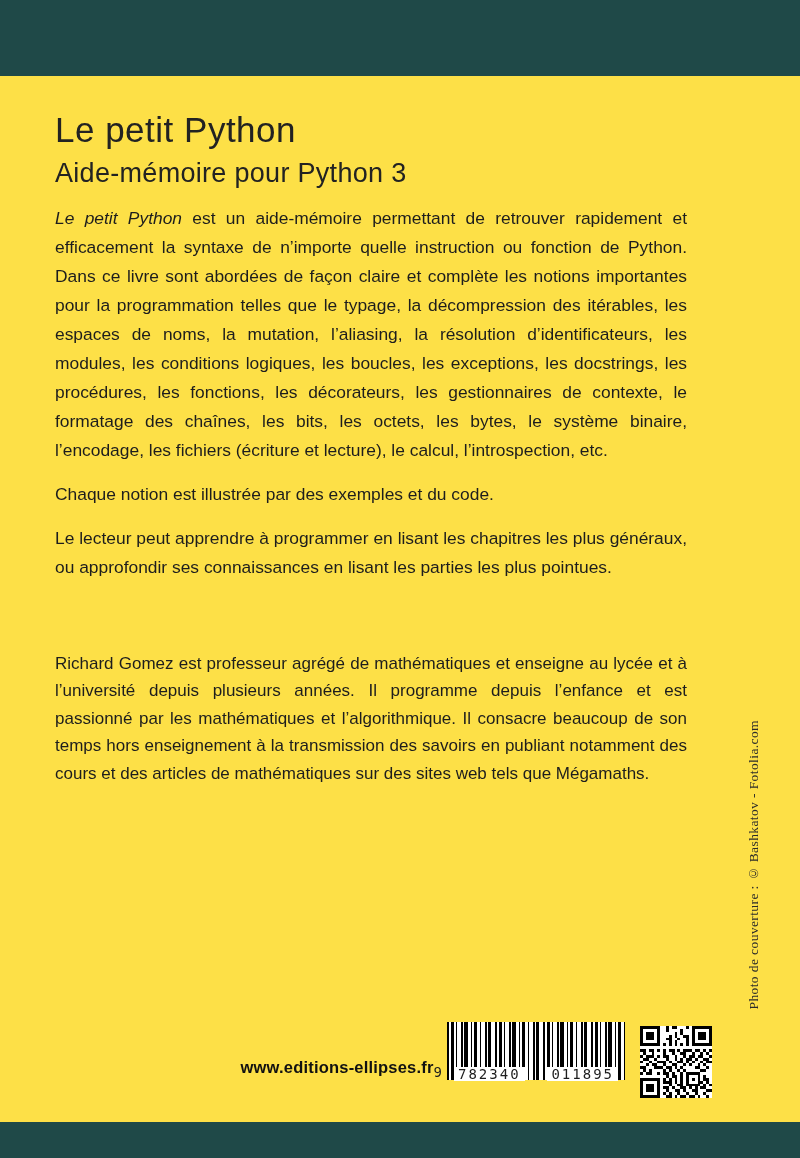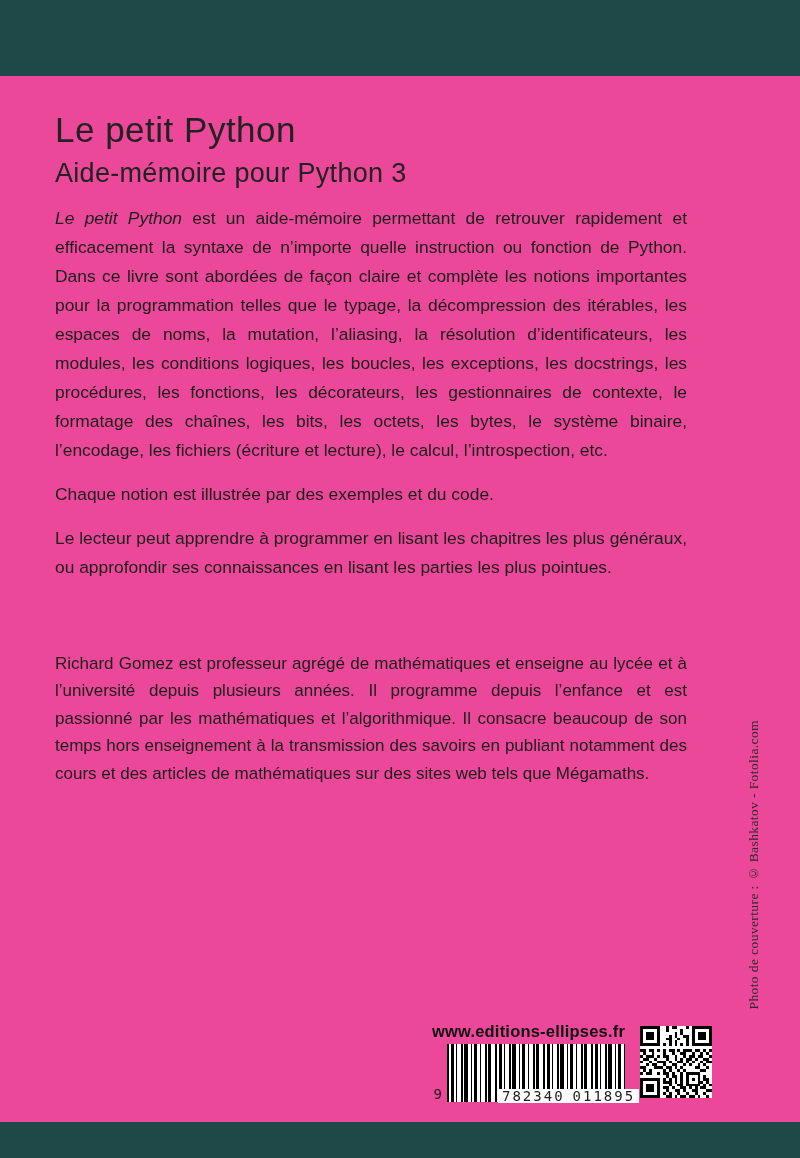--- a/index.html
+++ b/index.html
@@ -1,20 +1,20 @@
 <!DOCTYPE html>
 <html lang="fr"><head>
 <meta charset="utf-8">
 <style>
   html,body{margin:0;padding:0;background:#e8e8e8;}
   .page{
     position:relative;
     width:800px;height:1158px;
     margin:0 auto;
-    background:#ec4899;
+    background:#fde047;
     overflow:hidden;
     font-family:"Liberation Sans",sans-serif;
     color:#1d1d1d;
   }
   .band{position:absolute;left:0;width:100%;}
   .band.top{top:0;height:76px;}
   .band.bottom{bottom:0;height:36px;}
 
   .content{
     position:absolute;
@@ -66,21 +66,21 @@
   .footer-codes{
     position:absolute;
     right:88px;
     top:1022px;
     display:flex;
     align-items:flex-start;
     gap:15px;
   }
   .ean-column{
     display:flex;
-    flex-direction:column;
+    flex-direction:row;
     align-items:flex-end;
   }
   .website{
     font-size:16.5px;
     font-weight:bold;
     letter-spacing:0.2px;
     color:#111;
     margin-bottom:3px;
   }
   .barcode{
@@ -106,21 +106,20 @@
       #000 9px 10px,#fff 10px 14px,#000 14px 16px,#fff 16px 17px,
       #000 17px 21px,#fff 21px 24px,#000 24px 25px,#fff 25px 27px,
       #000 27px 30px,#fff 30px 33px,#000 33px 34px,#fff 34px 38px,
       #000 38px 40px,#fff 40px 41px,#000 41px 44px,#fff 44px 48px);
   }
   .ean-digits{
     position:absolute;
     left:7px;right:7px;bottom:-1px;
     display:flex;
     justify-content:space-between;
-    padding-left:44px;
   }
   .ean-digits span{
     background:#fff;
     padding:0 4px;
     font-family:"DejaVu Sans Mono",monospace;
     font-size:14px;
     line-height:14px;
     letter-spacing:2px;
   }
   .qr{width:72px;height:72px;display:block;margin-top:4px;}

